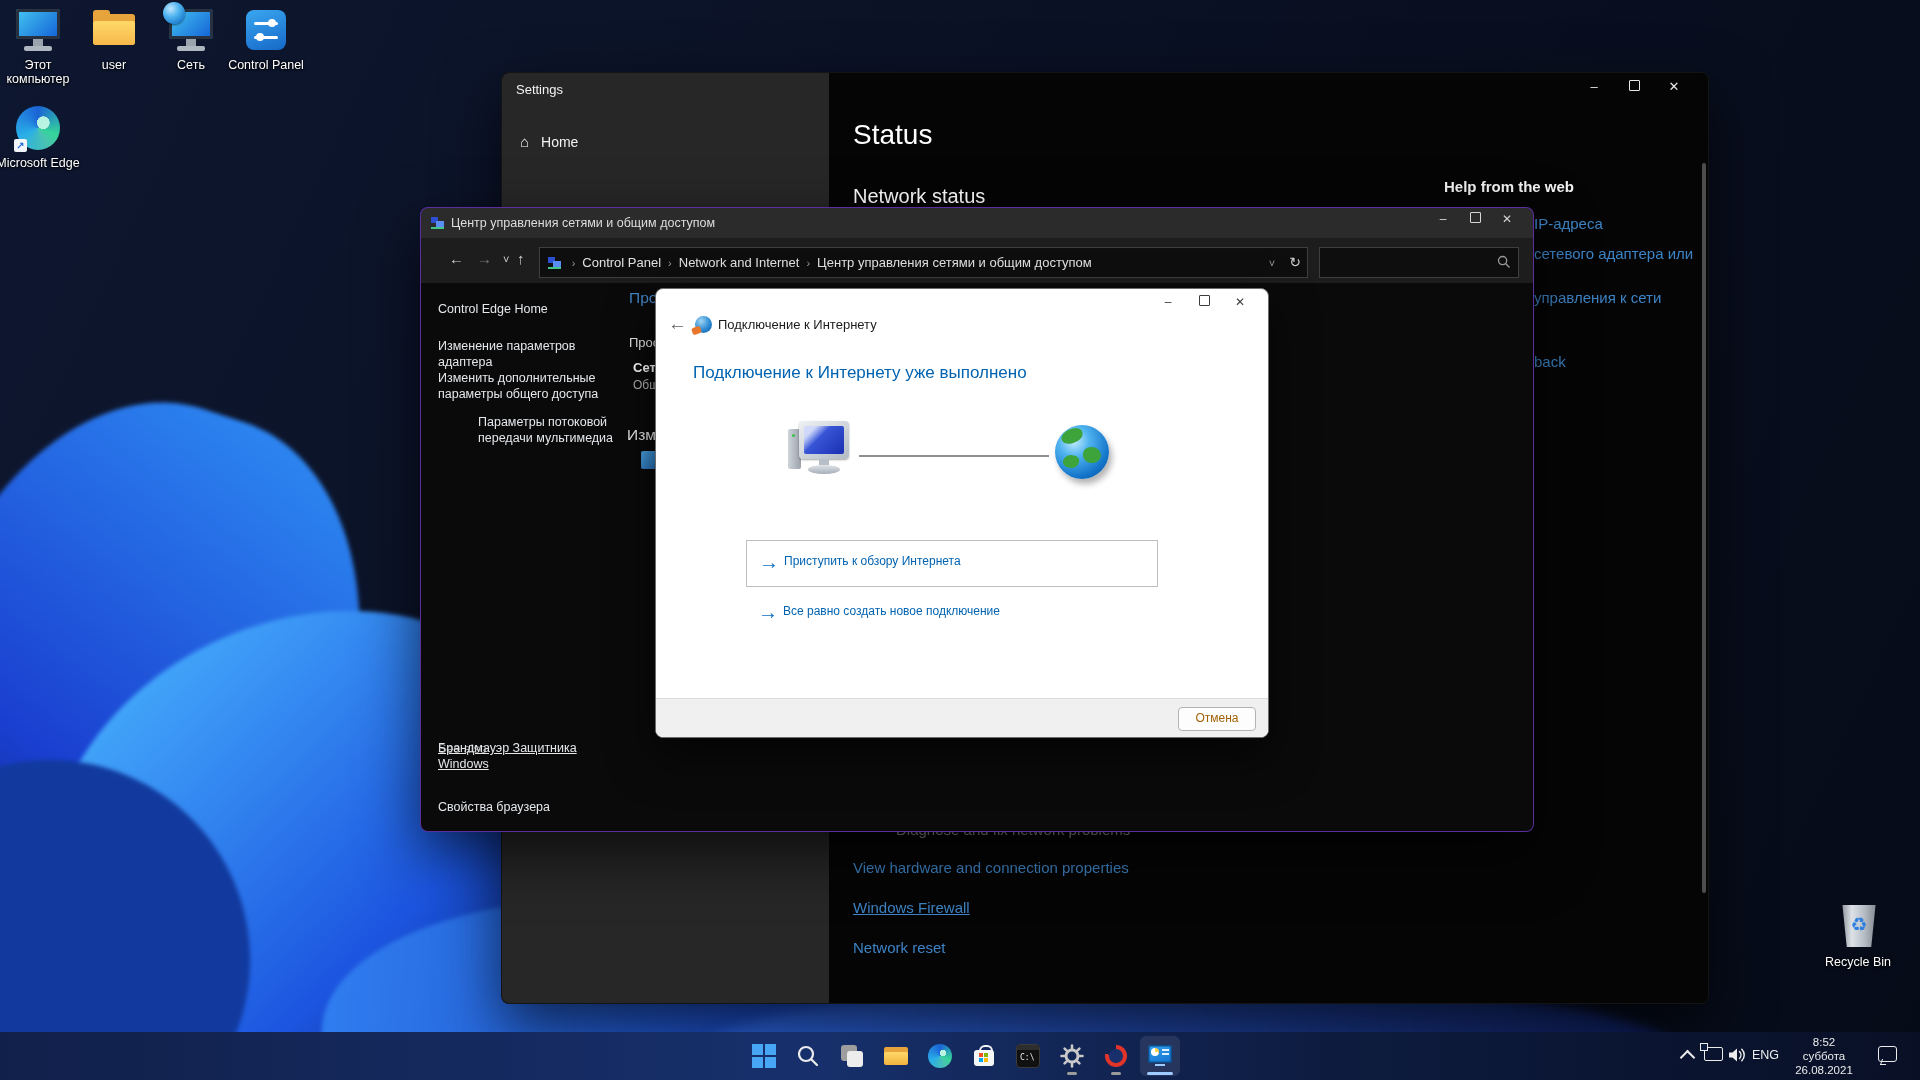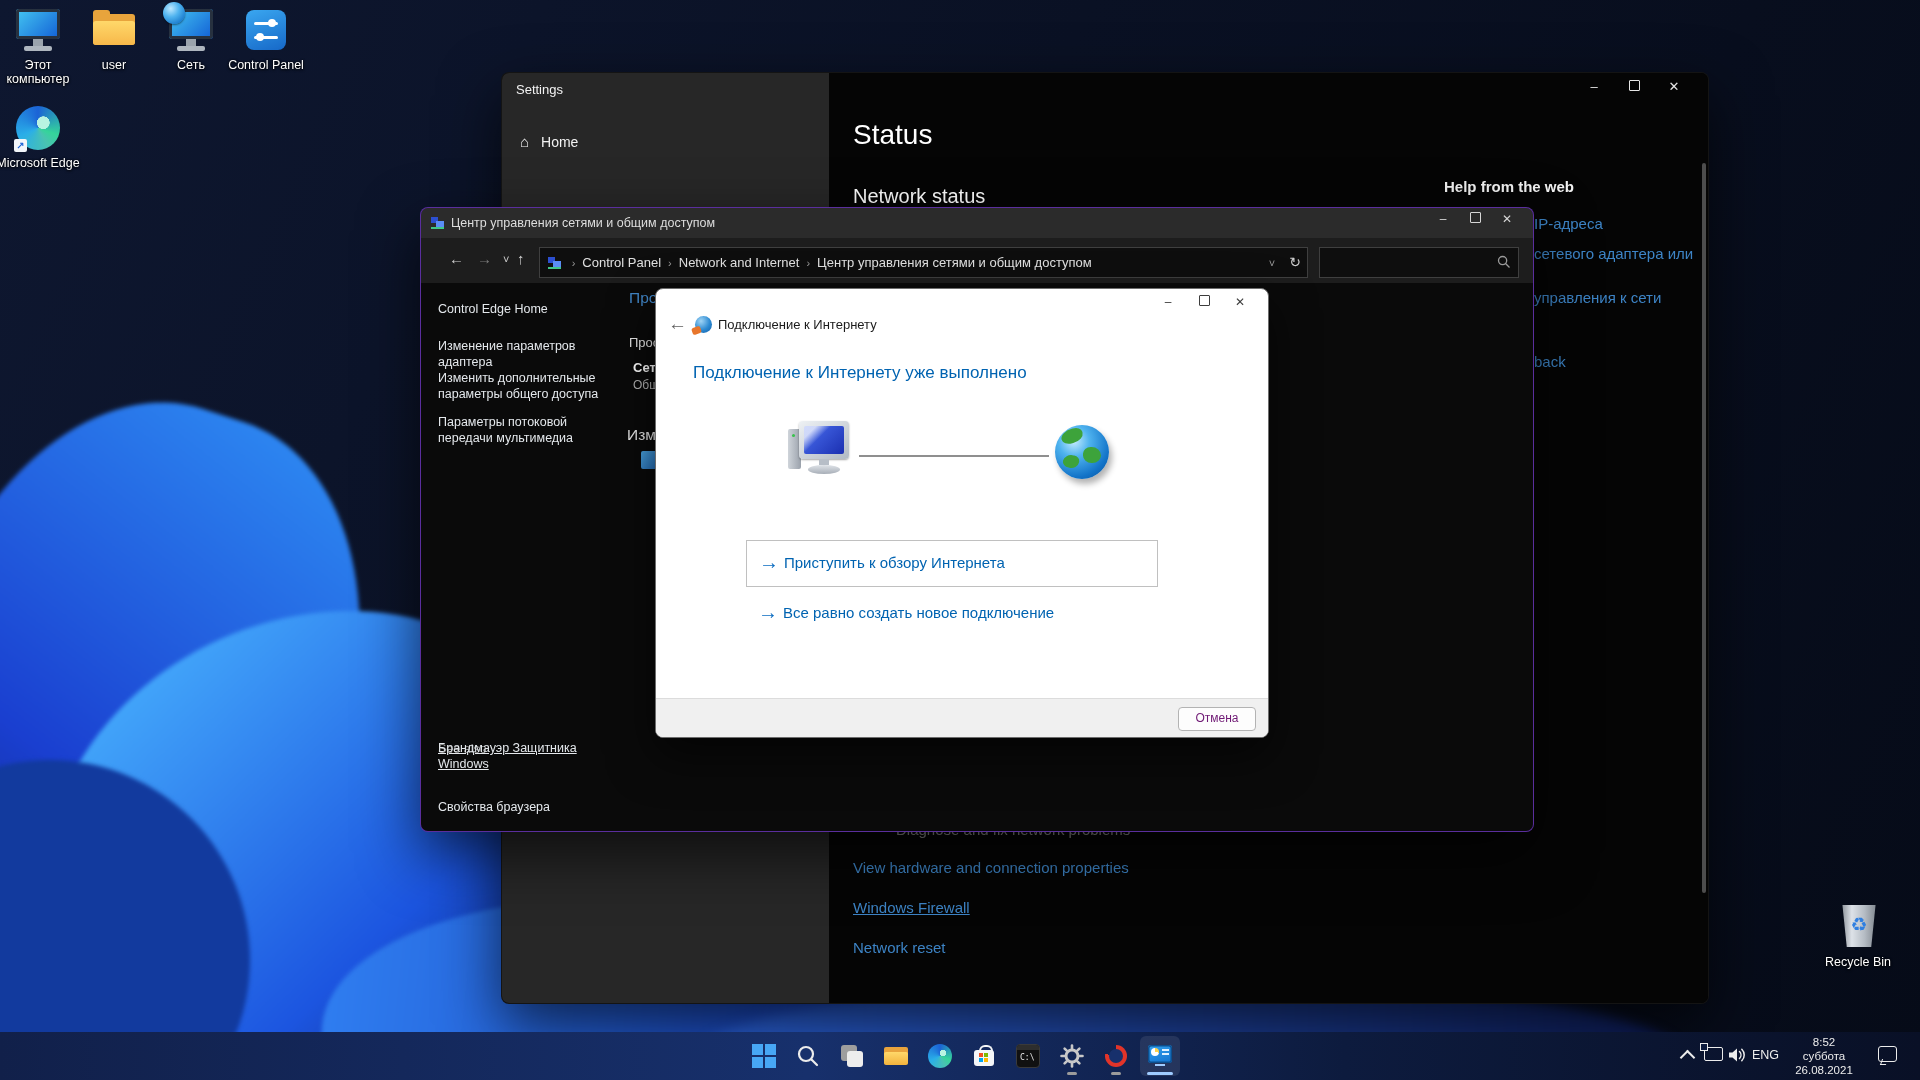--- a/index.html
+++ b/index.html
@@ -130,28 +130,28 @@
   .globe{position:absolute;left:399px;top:136px;width:56px;height:56px;}
   .globe .sphere{position:absolute;left:0;top:0;width:54px;height:54px;border-radius:50%;
              background:radial-gradient(circle at 35% 30%,#c4ecff 0%,#4fb3ef 30%,#1273c8 70%,#0a4f92 100%);
              box-shadow:3px 5px 6px rgba(0,0,0,.3);}
   .globe .c1,.globe .c2,.globe .c3{position:absolute;background:#3da33b;border-radius:60% 40% 55% 45%;}
   .globe .c1{left:6px;top:4px;width:22px;height:14px;transform:rotate(-15deg);}
   .globe .c2{left:28px;top:22px;width:18px;height:16px;border-radius:45% 55% 50% 50%;}
   .globe .c3{left:8px;top:30px;width:16px;height:13px;transform:rotate(12deg);}
   .opt-box{position:absolute;left:90px;top:251px;width:410px;height:45px;border:1px solid #c0c0c0;cursor:pointer;}
   .opt-arrow{color:#0b6cc1;font-size:20px;font-weight:bold;}
-  .opt-text{color:#0063b1;font-size:15px;}
+  .opt-text{color:#0063b1;font-size:12px;}
   .opt1-arrow{position:absolute;left:12px;top:10px;}
   .opt1-text{position:absolute;left:37px;top:13px;}
   .opt2-arrow{position:absolute;left:102px;top:312px;}
   .opt2-text{position:absolute;left:127px;top:315px;}
   .dlg-foot{position:absolute;left:0;bottom:0;width:100%;height:38px;background:#f0f0f0;border-top:1px solid #dcdcdc;}
   .btn-cancel{position:absolute;right:12px;top:8px;width:76px;height:22px;background:#fdfdfd;border:1px solid #b3b3b3;
-              border-radius:4px;font-size:12px;color:#701a75;text-align:center;line-height:21px;cursor:pointer;}
+              border-radius:4px;font-size:12px;color:#a16207;text-align:center;line-height:21px;cursor:pointer;}
   
   .taskbar{position:absolute;left:0;bottom:0;width:100%;height:48px;z-index:50;
            background:linear-gradient(90deg,#11204a 0%,#17306c 42%,#0d1b3e 70%,#091026 100%);}
   .tbtn{position:absolute;top:4px;width:40px;height:40px;border-radius:6px;cursor:pointer;}
   .tbtn .ci{position:absolute;left:8px;top:8px;width:24px;height:24px;}
   .tbtn.active{background:rgba(255,255,255,.09);}
   .runline{position:absolute;bottom:1px;left:50%;transform:translateX(-50%);height:3px;border-radius:2px;}
   .start-grid{display:grid;grid-template-columns:11px 11px;grid-gap:2px;}
   .start-grid b{width:11px;height:11px;background:#47a7f5;}
   .tv-back{position:absolute;left:1px;top:1px;width:16px;height:16px;border-radius:3px;background:#9e9e9e;}
@@ -313,21 +313,21 @@
               <circle cx="6" cy="6" r="4.4" fill="none" stroke="#9a9a9a" stroke-width="1.4"></circle>
               <line x1="9.4" y1="9.4" x2="13.4" y2="13.4" stroke="#9a9a9a" stroke-width="1.4"></line>
             </svg>
         </span>
       </div>
     </div>
     <div class="cp-body">
       <div class="cp-navitem" style="top:18px;">Control Edge Home</div>
       <div class="cp-navitem" style="top:55px;">Изменение параметров адаптера</div>
       <div class="cp-navitem" style="top:87px;">Изменить дополнительные параметры общего доступа</div>
-      <div class="cp-navitem" style="top:131px;">Параметры потоковой передачи мультимедиа</div>
+      <div class="cp-navitem" style="top:131px;margin-left:40px;">Параметры потоковой передачи мультимедиа</div>
       <div class="cp-navitem cp-seealso" style="top:458px;">See also</div>
       <div class="cp-navitem" style="top:457px;width:150px;text-decoration:underline;">Брандмауэр Защитника Windows</div>
       <div class="cp-navitem" style="top:516px;">Свойства браузера</div>
       <div class="cp-head">Просмотр основных сведений о сети и настройка подключений</div>
       <div class="cp-sub">Просмотр активных сетей</div>
       <div class="cp-net">Сеть</div>
       <div class="cp-nettype">Общедоступная сеть</div>
       <div class="cp-sec2">Изменение сетевых параметров</div>
       <div class="cp-newcon">
           <i></i>

